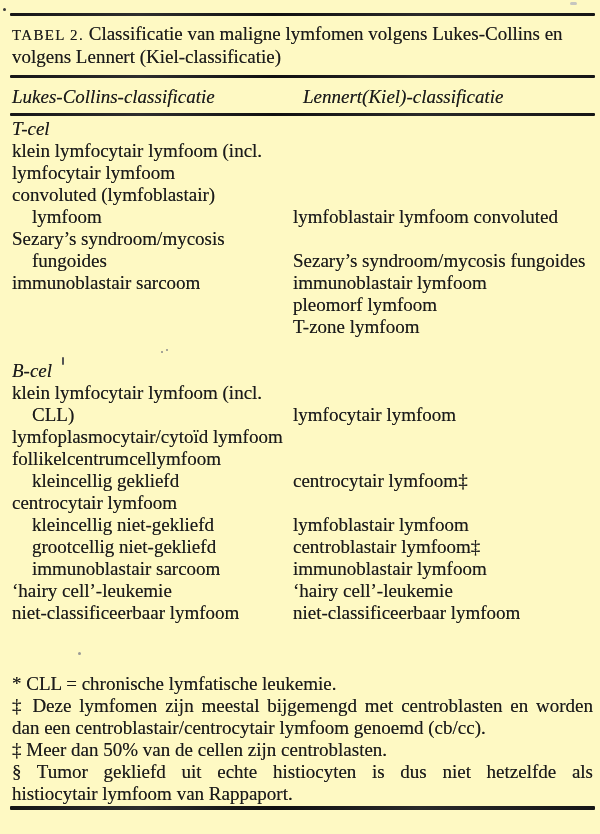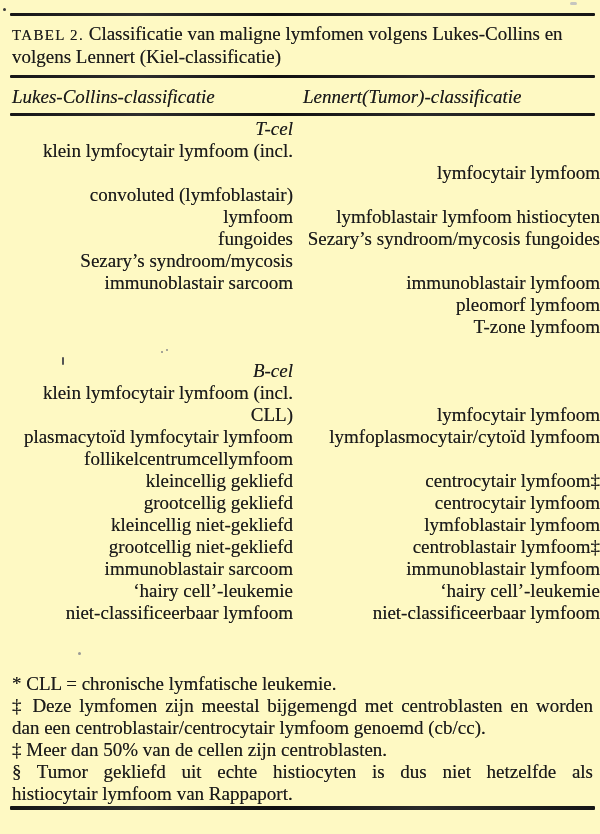--- a/index.html
+++ b/index.html
@@ -57,21 +57,21 @@
   .colheads .head-right { position: absolute; left: 291px; }
 
   .tbody {
     position: absolute;
     top: 118px;
     left: 12px;
     right: 0;
     font-size: 19px;
     line-height: 22px;
   }
-  .row { display: flex; white-space: nowrap; text-align: right; }
+  .row { display: flex; white-space: nowrap; }
   .row .lc { flex: none; width: 281px; }
   .row .lc.indent { padding-left: 20px; width: 261px; }
   .row .lc.section { font-style: italic; }
   .row .rc { flex: 1; }
 
   .footnotes {
     position: absolute;
     top: 673px;
     left: 12px;
     right: 7px;
@@ -102,21 +102,21 @@
 
   <div class="caption">
     <div><span class="smallcaps">TABEL 2.</span> <span>Classificatie van maligne lymfomen volgens Lukes-Collins en</span></div>
     <div>volgens Lennert (Kiel-classificatie)</div>
   </div>
 
   <div class="rule rule-mid1"></div>
 
   <div class="colheads">
     <span class="head-left">Lukes-Collins-classificatie</span>
-    <span class="head-right">Lennert(Tumor)-classificatie</span>
+    <span class="head-right">Lennert(Kiel)-classificatie</span>
   </div>
 
   <div class="rule rule-mid2"></div>
 
   <div class="tbody" id="tbody">
       <div class="row">
         <span class="lc section">T-cel</span>
         <span class="rc"></span>
       </div>
       <div class="row">
@@ -125,31 +125,31 @@
       </div>
       <div class="row">
         <span class="rc">lymfocytair lymfoom</span>
       </div>
       <div class="row">
         <span class="lc">convoluted (lymfoblastair)</span>
         <span class="rc"></span>
       </div>
       <div class="row">
         <span class="lc indent">lymfoom</span>
-        <span class="rc">lymfoblastair lymfoom histiocyten</span>
+        <span class="rc">lymfoblastair lymfoom convoluted</span>
+      </div>
+      <div class="row">
+        <span class="lc">Sezary’s syndroom/mycosis</span>
+        <span class="rc"></span>
       </div>
       <div class="row">
         <span class="lc indent">fungoides</span>
         <span class="rc">Sezary’s syndroom/mycosis fungoides</span>
       </div>
       <div class="row">
-        <span class="lc">Sezary’s syndroom/mycosis</span>
-        <span class="rc"></span>
-      </div>
-      <div class="row">
         <span class="lc">immunoblastair sarcoom</span>
         <span class="rc">immunoblastair lymfoom</span>
       </div>
       <div class="row">
         <span class="lc"></span>
         <span class="rc">pleomorf lymfoom</span>
       </div>
       <div class="row">
         <span class="lc"></span>
         <span class="rc">T-zone lymfoom</span>
@@ -160,33 +160,31 @@
       </div>
       <div class="row">
         <span class="lc">klein lymfocytair lymfoom (incl.</span>
         <span class="rc"></span>
       </div>
       <div class="row">
         <span class="lc indent">CLL)</span>
         <span class="rc">lymfocytair lymfoom</span>
       </div>
       <div class="row">
-        <span class="lc">plasmacytoïd lymfocytair lymfoom</span>
         <span class="rc">lymfoplasmocytair/cytoïd lymfoom</span>
       </div>
       <div class="row">
         <span class="lc">follikelcentrumcellymfoom</span>
         <span class="rc"></span>
       </div>
       <div class="row">
         <span class="lc indent">kleincellig gekliefd</span>
         <span class="rc">centrocytair lymfoom‡</span>
       </div>
       <div class="row">
-        <span class="lc indent">grootcellig gekliefd</span>
         <span class="rc">centrocytair lymfoom</span>
       </div>
       <div class="row">
         <span class="lc indent">kleincellig niet-gekliefd</span>
         <span class="rc">lymfoblastair lymfoom</span>
       </div>
       <div class="row">
         <span class="lc indent">grootcellig niet-gekliefd</span>
         <span class="rc">centroblastair lymfoom‡</span>
       </div>

